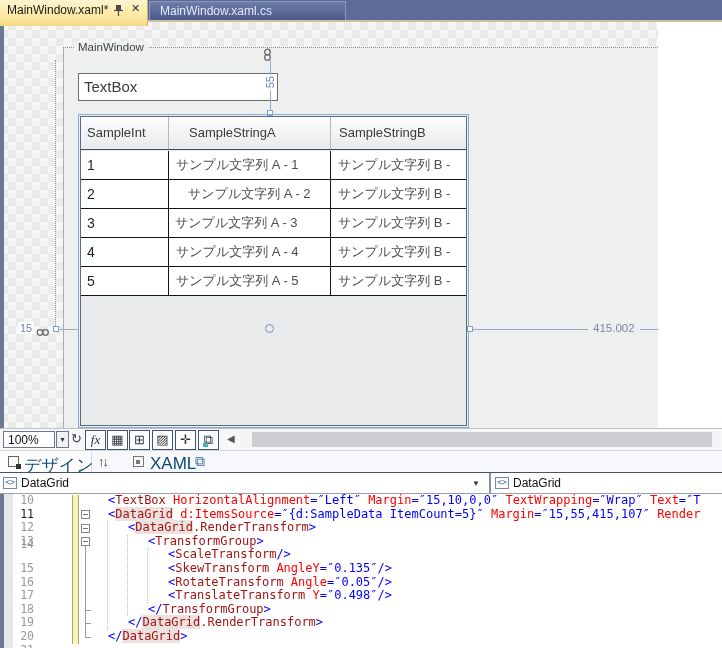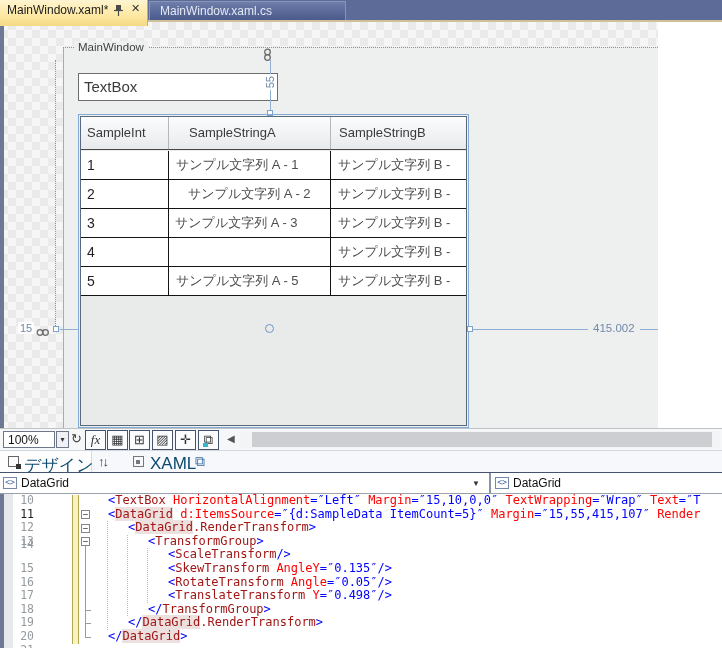--- a/index.html
+++ b/index.html
@@ -196,20 +196,21 @@
             <div class="dg-cell dg-c1" style="left: 87px; width: 162px; padding-left: 20px;">サンプル文字列 A - 2</div>
             <div class="dg-cell dg-c2" style="left: 249px; width: 137px; padding-left: 8px;">サンプル文字列 B -</div>
           </div>
           <div class="dg-row" style="top: 92px;">
             <div class="dg-cell dg-c0" style="left: 0px; width: 87px; padding-left: 6px;">3</div>
             <div class="dg-cell dg-c1" style="left: 86px; width: 162px; padding-left: 8px;">サンプル文字列 A - 3</div>
             <div class="dg-cell dg-c2" style="left: 249px; width: 137px; padding-left: 8px;">サンプル文字列 B -</div>
           </div>
           <div class="dg-row" style="top: 121px;">
             <div class="dg-cell dg-c0" style="left: 0px; width: 87px; padding-left: 6px;">4</div>
+            <div class="dg-cell dg-c1" style="left: 87px; width: 162px; padding-left: 8px;">サンプル文字列 A - 4</div>
             <div class="dg-cell dg-c2" style="left: 249px; width: 137px; padding-left: 8px;">サンプル文字列 B -</div>
           </div>
           <div class="dg-row" style="top: 150px;">
             <div class="dg-cell dg-c0" style="left: 0px; width: 87px; padding-left: 6px;">5</div>
             <div class="dg-cell dg-c1" style="left: 87px; width: 162px; padding-left: 8px;">サンプル文字列 A - 5</div>
             <div class="dg-cell dg-c2" style="left: 249px; width: 137px; padding-left: 8px;">サンプル文字列 B -</div>
           </div>
         </div>
       <div class="dg-vline" style="left:87px;"></div>
       <div class="dg-vline" style="left:249px;"></div>

